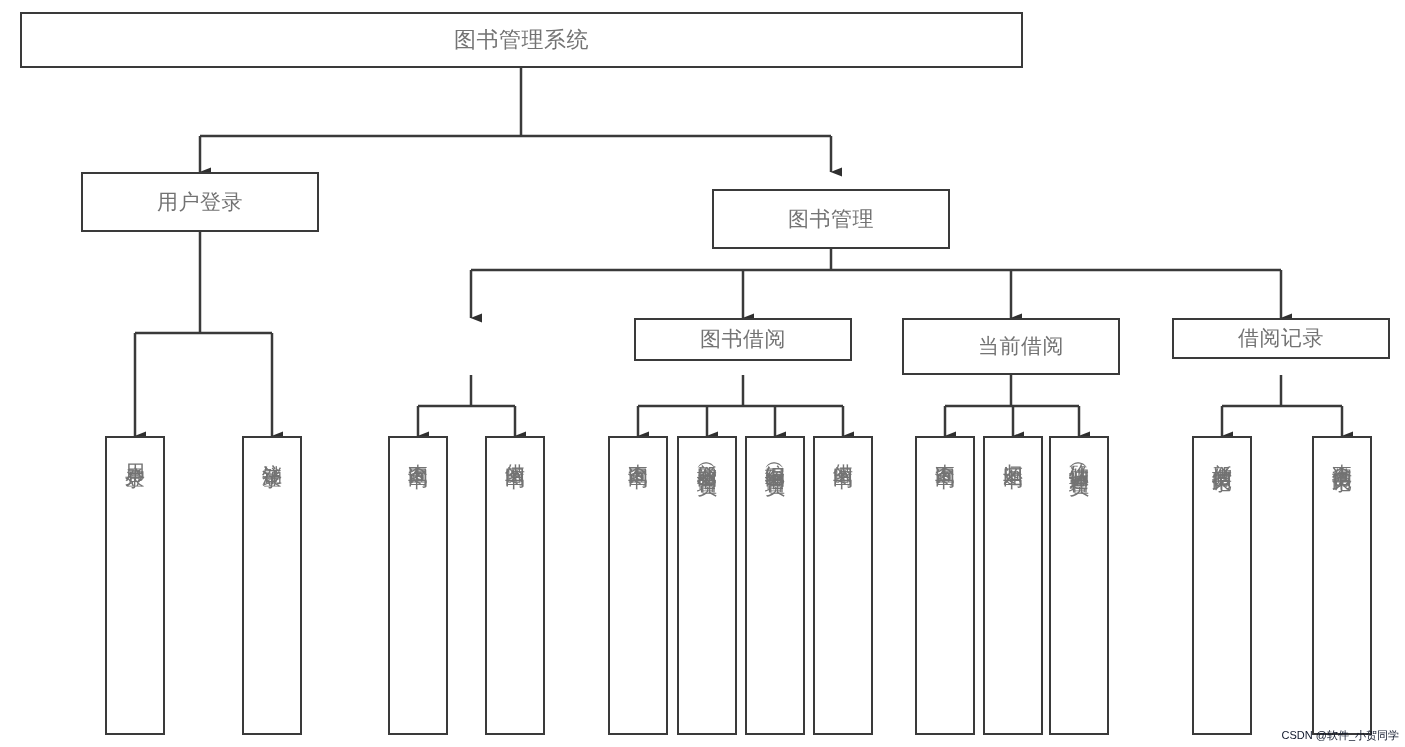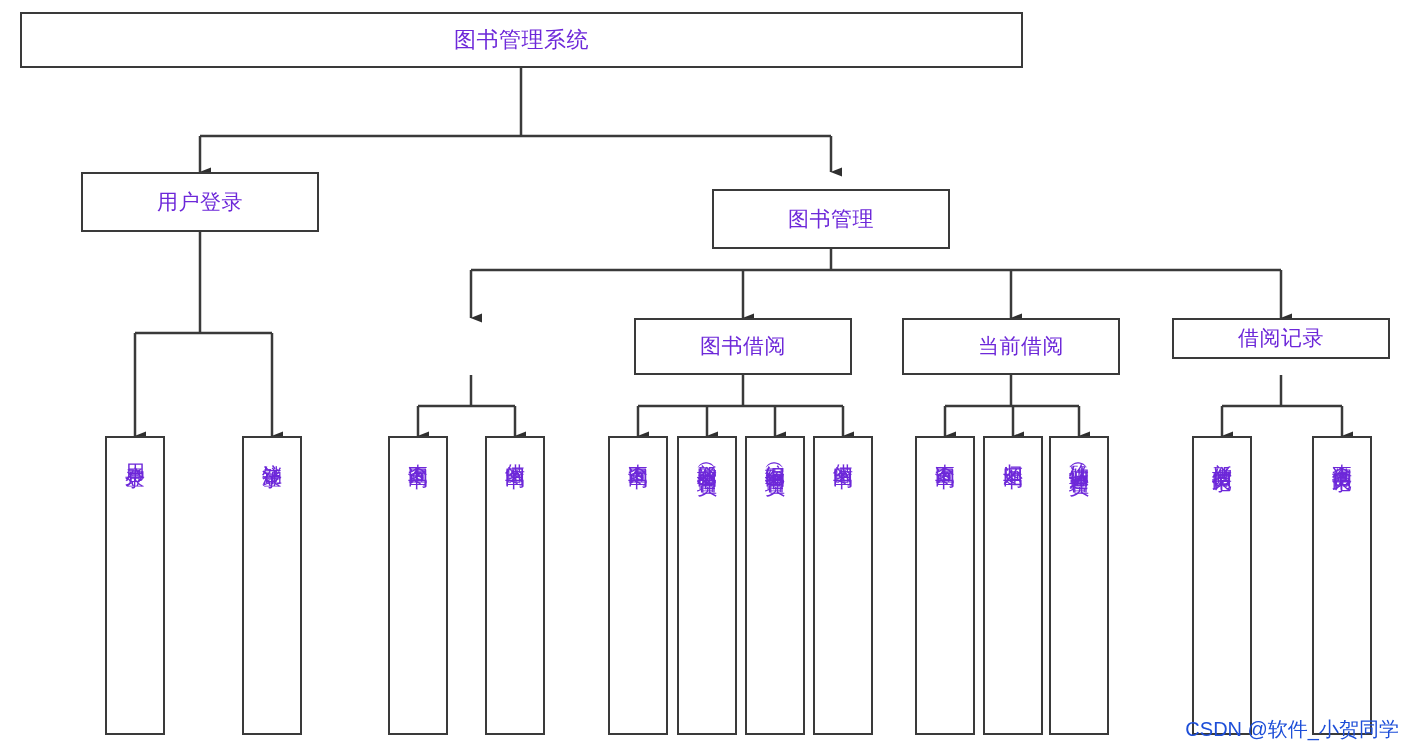--- a/index.html
+++ b/index.html
@@ -33,21 +33,21 @@
     background: #ffffff;
     border: 2.5px solid #3a3a3a;
     display: flex;
     align-items: center;
     justify-content: center;
     z-index: 2;
   }
   .node .label {
     font-size: 21px;
     line-height: 1.15;
-    color: #6d28d9;
+    color: #737373;
     letter-spacing: 0.5px;
     white-space: nowrap;
   }
   .node.vertical {
     align-items: flex-start;
     padding-top: 10px;
   }
   .node.vertical .label {
     writing-mode: vertical-rl;
     text-orientation: upright;
@@ -57,22 +57,22 @@
     white-space: normal;
     max-height: 100%;
   }
   .node.root .label { font-size: 22px; }
   .node.level2 .label { font-size: 21px; }
   .node.level3 .label { font-size: 21px; }
   #watermark {
     position: absolute;
     right: 6px;
     bottom: 4px;
-    font-size: 20px;
-    color: #1d4ed8;
+    font-size: 11px;
+    color: #0f172a;
     z-index: 5;
     white-space: nowrap;
   }
 </style>
 </head>
 <body>
 
 <div id="canvas">
 
   <svg id="edges" viewBox="0 0 1405 747" xmlns="http://www.w3.org/2000/svg">
@@ -124,21 +124,21 @@
 
   <div class="node level2" style="left:81px; top:172px; width:238px; height:60px;">
     <span class="label">用户登录</span>
   </div>
 
   <div class="node level2" style="left:712px; top:189px; width:238px; height:60px;">
     <span class="label">图书管理</span>
   </div>
 
 
-  <div class="node level3" style="left:634px; top:318px; width:218px; height:57px;">
+  <div class="node level3" style="left:634px; top:318px; width:218px; height:43px;">
     <span class="label">图书借阅</span>
   </div>
 
   <div class="node level3" style="left:902px; top:318px; width:218px; height:57px;padding-left:20px;">
     <span class="label">当前借阅</span>
   </div>
 
   <div class="node level3" style="left:1172px; top:318px; width:218px; height:41px;">
     <span class="label">借阅记录</span>
   </div>

